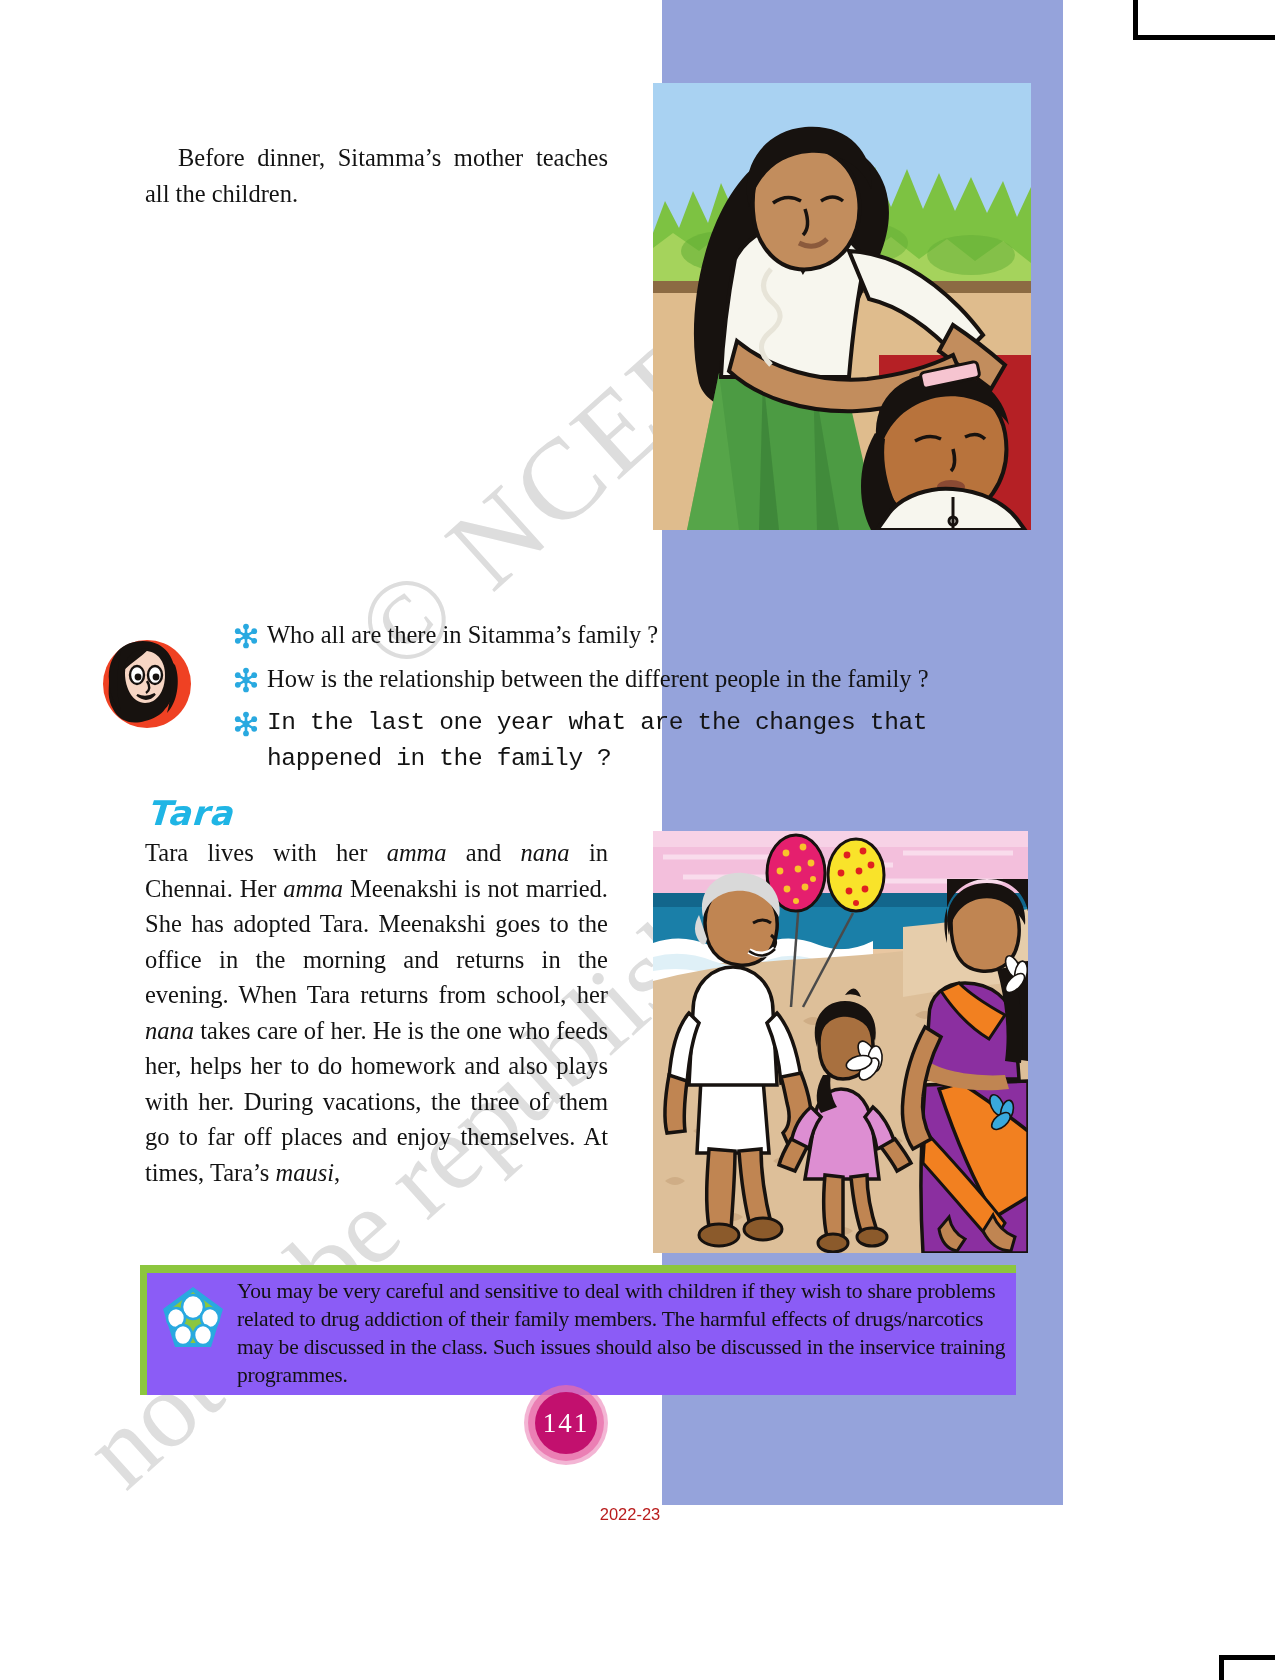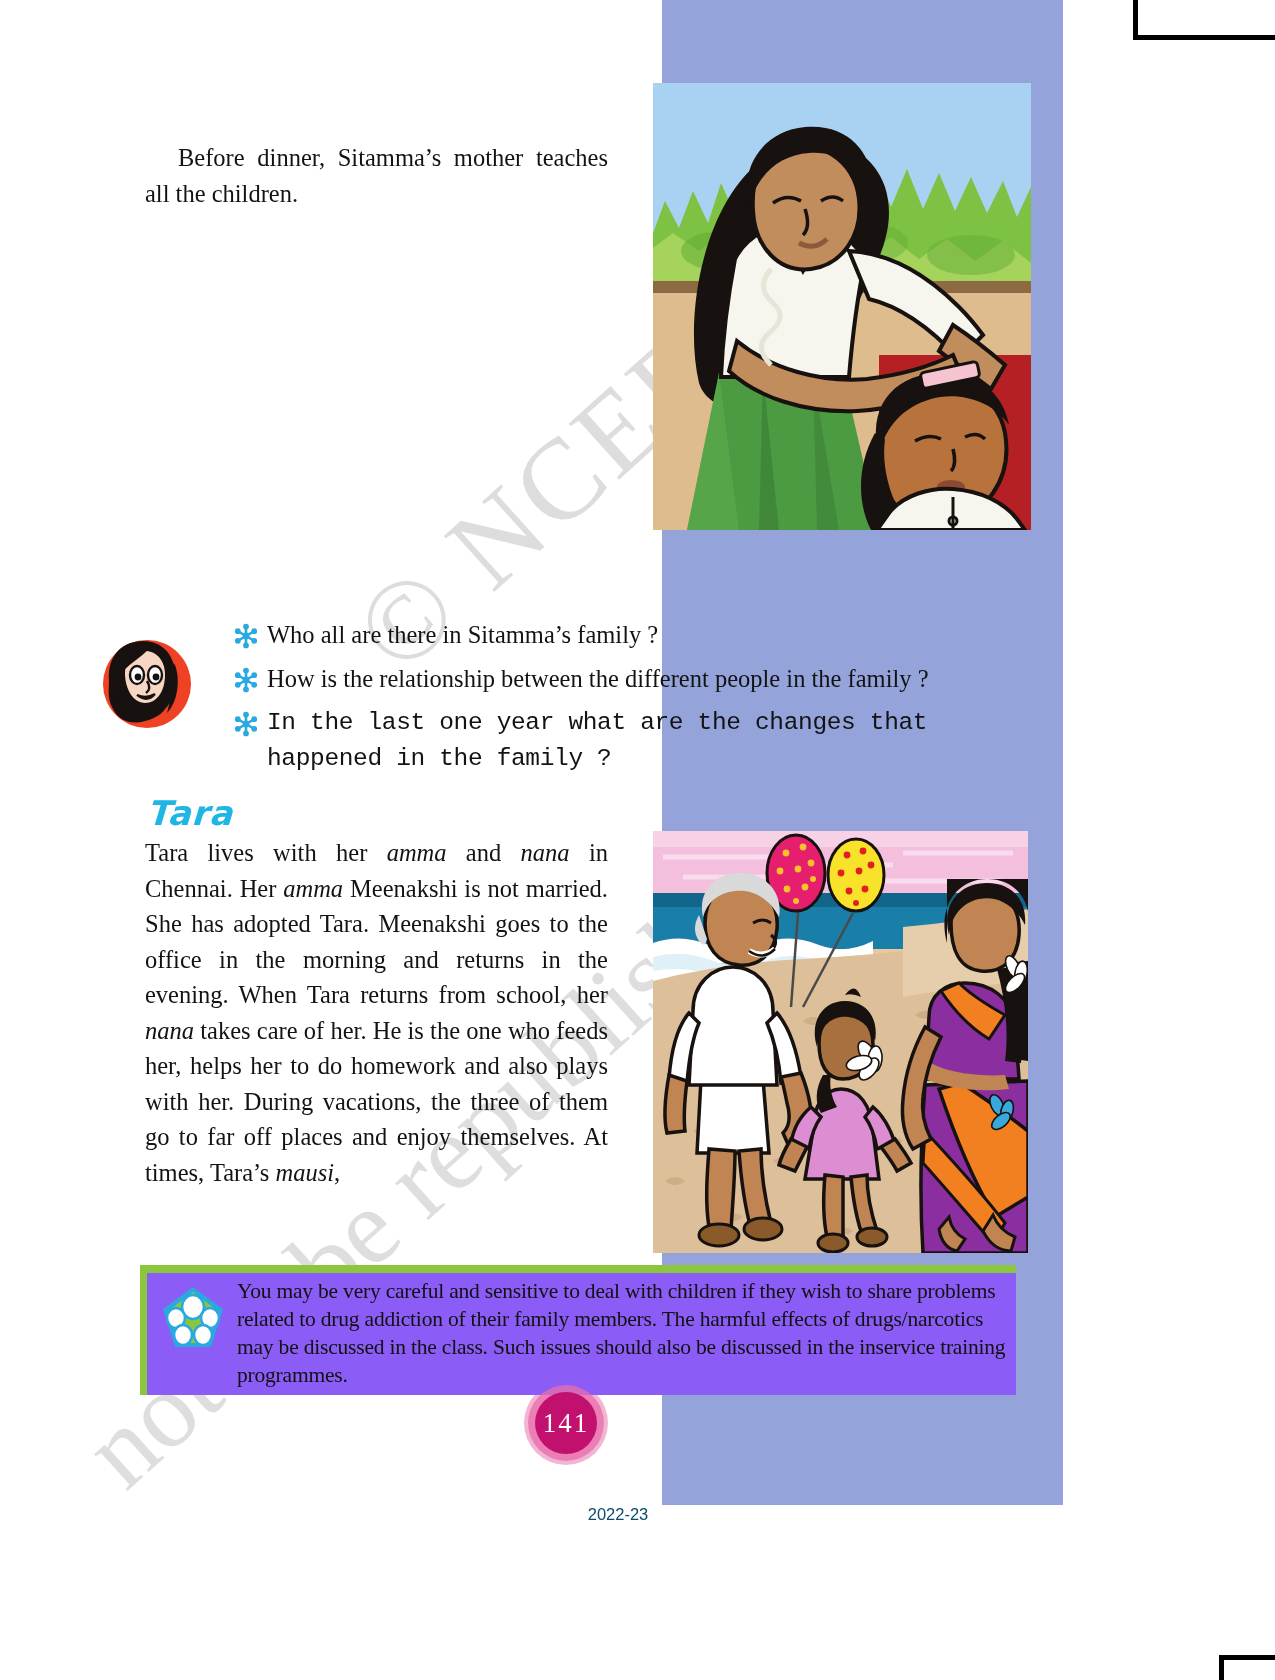--- a/index.html
+++ b/index.html
@@ -108,22 +108,22 @@
   }
   .pagenum .blob::before{
     content:"";position:absolute;left:-11px;top:-11px;right:-11px;bottom:-11px;
     border-radius:50%;background:rgba(233,121,176,.55);z-index:-1;
   }
   .pagenum span{
     position:absolute;inset:0;display:flex;align-items:center;justify-content:center;
     color:#ffffff;font-size:27px;letter-spacing:2px;
   }
   .footer{
-    position:absolute;left:548px;top:1505px;width:140px;text-align:center;
-    font-family:"Liberation Sans",sans-serif;font-size:16.5px;color:#0c4a6e;
+    position:absolute;left:560px;top:1505px;width:140px;text-align:center;
+    font-family:"Liberation Sans",sans-serif;font-size:16.5px;color:#b91c1c;
   }
   i{font-style:italic;}
 </style>
 </head>
 <body>
 
 <div class="page">
 
   <div class="cropmark" style="left:1133px;top:0px;width:142px;height:40px;">
     <i style="left:0;top:0;width:5px;height:40px;"></i>

